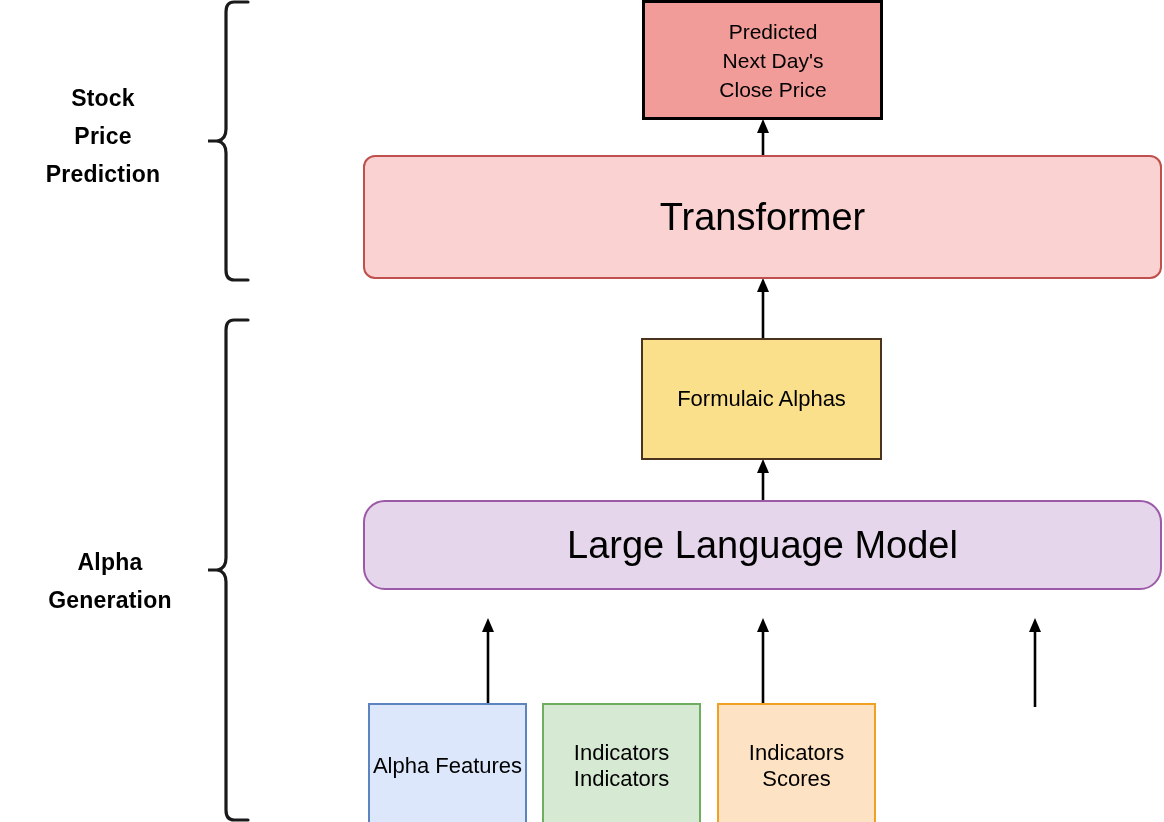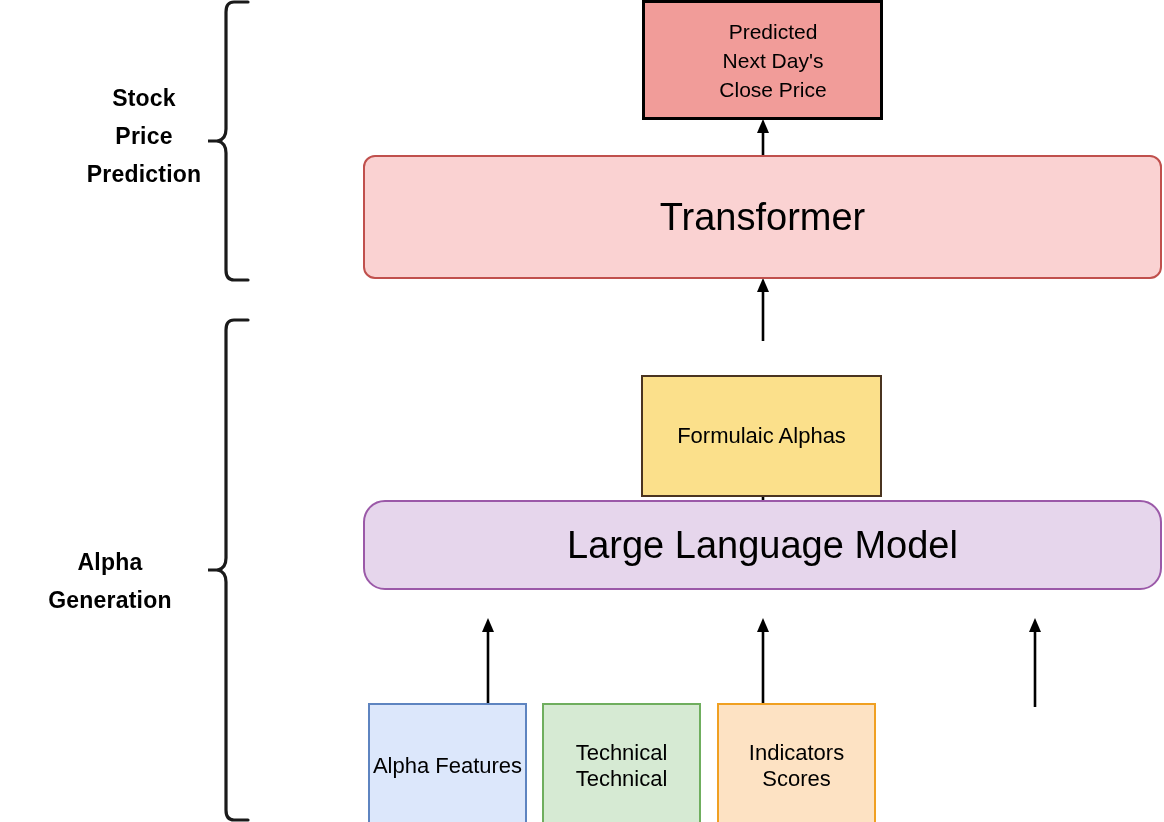--- a/index.html
+++ b/index.html
@@ -27,21 +27,20 @@
     color: #000000;
     font-size: 23px;
     line-height: 38px;
     letter-spacing: 0.2px;
     white-space: pre-line;
   }
   #label-stock-price-prediction {
     left: 0px;
     top: 79px;
     width: 206px;
-    margin-left: 41px;
   }
   #label-alpha-generation {
     left: 0px;
     top: 543px;
     width: 206px;
     margin-left: 7px;
   }
 
   
   .brace {
@@ -87,21 +86,20 @@
   }
 
   #node-formulaic-alphas {
     left: 641px;
     top: 338px;
     width: 241px;
     height: 122px;
     background: #FBE08B;
     border: 2px solid #4A3420;
     font-size: 22px;
-    margin-top: 37px;
   }
 
   #node-llm {
     left: 363px;
     top: 500px;
     width: 799px;
     height: 90px;
     background: #E6D6EC;
     border: 2px solid #9B59A8;
     border-radius: 22px;
@@ -205,20 +203,20 @@
 
   <div class="node" id="node-llm">
     <span class="node-label">Large Language Model</span>
   </div>
 
   <div class="node node-input" id="node-stock-features">
     <span class="node-label">Alpha Features</span>
   </div>
 
   <div class="node node-input" id="node-technical-indicators">
-    <span class="node-label">Technical Technical</span>
+    <span class="node-label">Indicators Indicators</span>
   </div>
 
   <div class="node node-input" id="node-sentiment-scores">
     <span class="node-label">Indicators Scores</span>
   </div>
 
 </div>
 
 </body></html>

